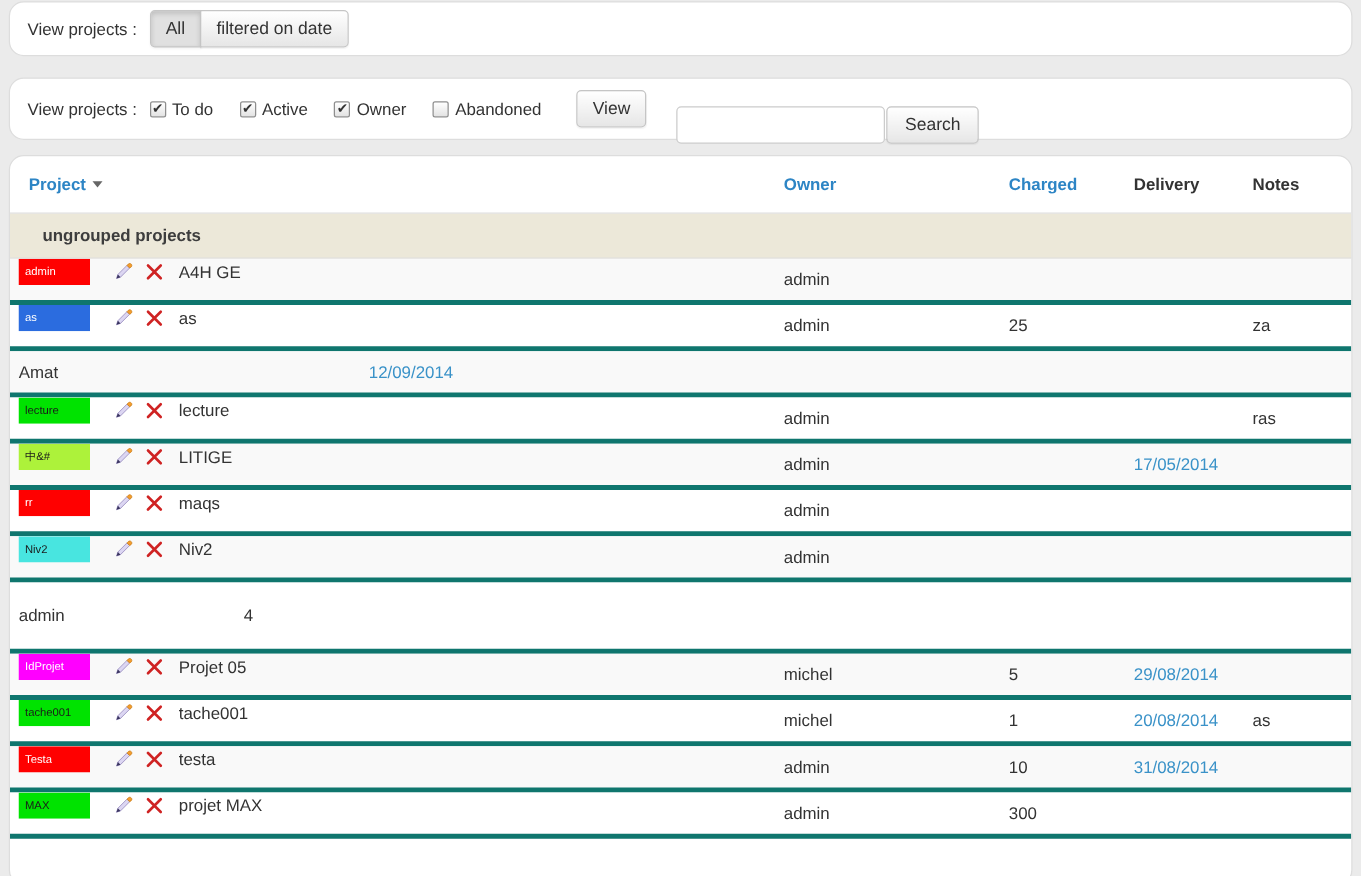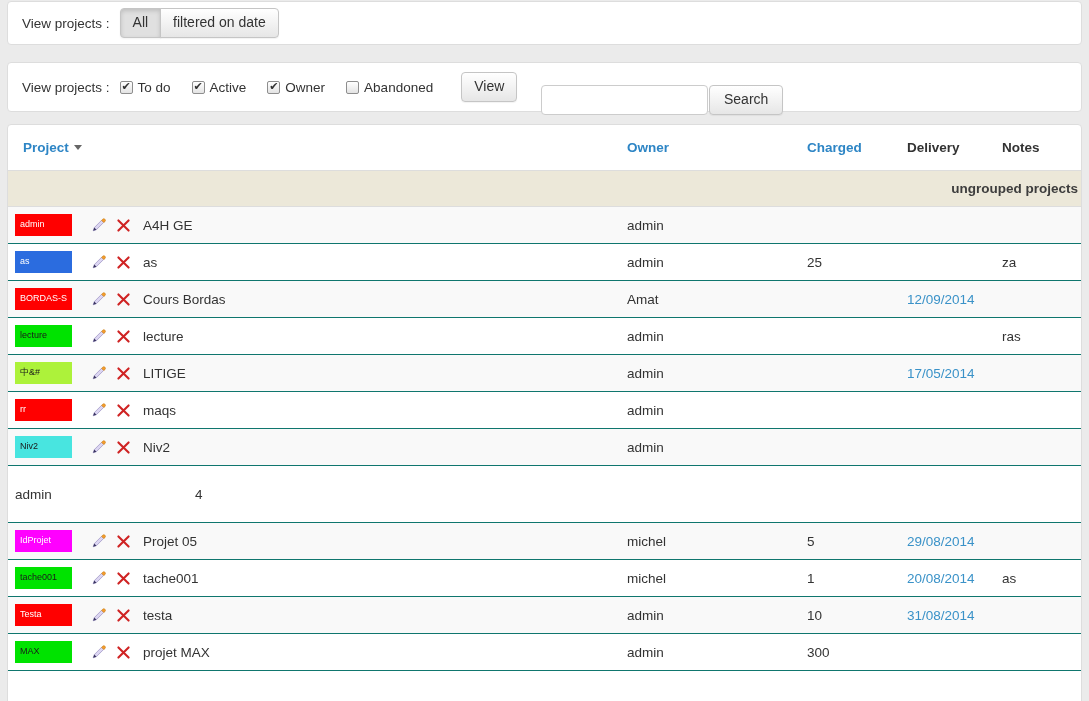--- a/index.html
+++ b/index.html
@@ -6,21 +6,21 @@
   html,body { width:1089px; height:701px; overflow:hidden; }
   body {
     background:#ebebeb;
     font-family:"Liberation Sans", sans-serif;
     font-size:13.5px;
     color:#333;
     position:relative;
   }
   .panel {
     position:absolute; left:7px; right:7px;
-    background:#fff; border:1px solid #ddd; border-radius:4px;
+    background:#fff; border:1px solid #ddd; border-radius:12px;
   }
   
   #panel-top { top:1px; height:44px; display:flex; align-items:center; padding:0 8px; }
   .bar-label { margin:0 10px 0 6px; white-space:nowrap; }
   .btn {
     display:inline-block; padding:5px 12px; font-size:14px; line-height:1.25;
     color:#333; background:linear-gradient(#ffffff,#e6e6e6);
     border:1px solid #c5c5c5; border-radius:4px; cursor:pointer;
     box-shadow:0 1px 1px rgba(0,0,0,.05);
   }
@@ -61,23 +61,23 @@
   }
   .cell-project { flex:0 0 612px; display:flex; align-items:center; overflow:hidden; }
   .cell { padding-left:7px; overflow:hidden; white-space:nowrap; }
   .cell.owner { flex:0 0 180px; }
   .cell.charged { flex:0 0 100px; }
   .cell.delivery { flex:0 0 95px; }
   .cell.notes { flex:1; }
   .thead .cell-project { padding-left:15px; }
   .group-header {
     background:#ece8d9; border-bottom:1px solid #ddd;
-    padding:10px 3px; font-weight:bold; color:#3d3d3d; min-height:36px;text-align:right;
-  }
-  .trow { display:flex; align-items:center; min-height:37px; border-bottom:1px solid #0f766e; }
+    padding:10px 26px; font-weight:bold; color:#3d3d3d; min-height:36px;
+  }
+  .trow { display:flex; align-items:flex-start; min-height:37px; border-bottom:4px solid #0f766e; }
   .badge {
     flex:0 0 57px; margin-left:7px; align-self:stretch;
     display:flex; align-items:center;
     font-size:9px; line-height:1.9; padding:2px 5px;
     word-break:break-word; white-space:normal; overflow:hidden;
   }
   .icon-btn { display:inline-flex; align-items:center; cursor:pointer; align-self:center; }
   .icon-edit { margin-left:18px; }
   .icon-del { margin-left:9px; }
   .proj-name { margin-left:12px; align-self:center; color:#333; }
@@ -177,38 +177,20 @@
         </svg>
       </span>
       <span class="proj-name">as</span>
     </div>
     <div class="cell owner rowcell">admin</div>
     <div class="cell charged rowcell">25</div>
     <div class="cell delivery rowcell"></div>
     <div class="cell notes rowcell">za</div>
   </div>
       <div class="trow" style="background: rgb(249, 249, 249);">
-    <div class="cell-project">
-      <div class="badge" style="background: rgb(255, 0, 0); color: rgb(255, 255, 255);">
-        <span>BORDAS-S</span>
-      </div>
-      <span class="icon-btn icon-edit">
-        <svg width="17" height="17" viewBox="0 0 17 17">
-          <path d="M3.2 13.8 L4.3 10.6 L11.6 3.3 L13.7 5.4 L6.4 12.7 Z" fill="#dcd6f2" stroke="#9a8fc0" stroke-width="0.7"></path>
-          <path d="M11.6 3.3 L12.7 2.2 C13.3 1.6 14.4 1.7 15 2.3 C15.6 2.9 15.6 3.9 15 4.5 L13.7 5.4 Z" fill="#f59d2c" stroke="#c67a14" stroke-width="0.6"></path>
-          <path d="M3.2 13.8 L4.3 10.6 L6.4 12.7 Z" fill="#3a3560"></path>
-        </svg>
-      </span>
-      <span class="icon-btn icon-del">
-        <svg width="15" height="15" viewBox="0 0 15 15">
-          <path d="M2.4 2.4 L12.6 12.6 M12.6 2.4 L2.4 12.6" stroke="#cf2323" stroke-width="2.1" stroke-linecap="round" fill="none"></path>
-        </svg>
-      </span>
-      <span class="proj-name">Cours Bordas</span>
-    </div>
     <div class="cell owner rowcell">Amat</div>
     <div class="cell charged rowcell"></div>
     <div class="cell delivery rowcell">12/09/2014</div>
     <div class="cell notes rowcell"></div>
   </div>
       <div class="trow" style="background: rgb(255, 255, 255);">
     <div class="cell-project">
       <div class="badge" style="background: rgb(0, 227, 0); color: rgb(26, 26, 26);">
         <span>lecture</span>
       </div>

